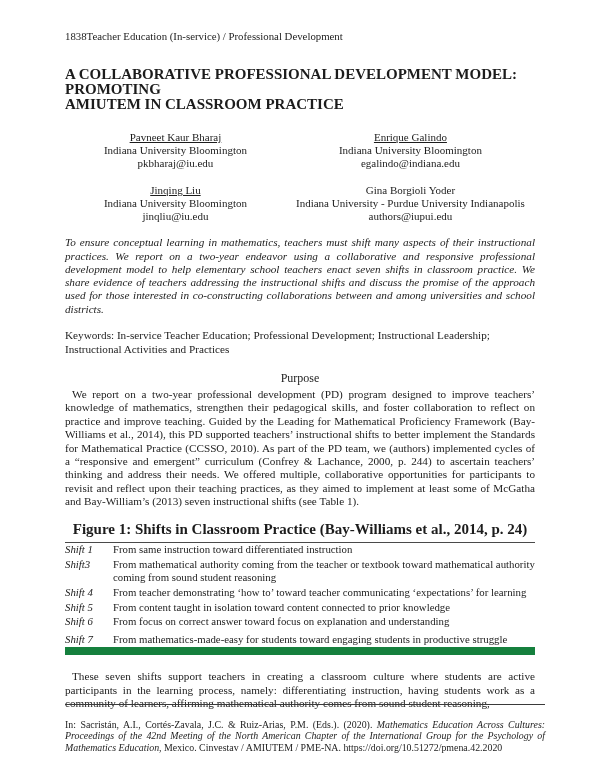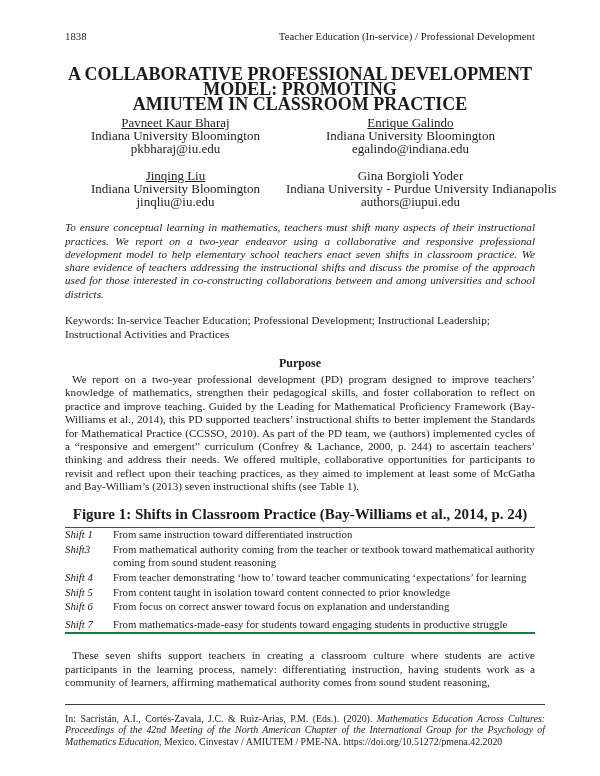--- a/index.html
+++ b/index.html
@@ -7,45 +7,45 @@
     position:relative;
     width:600px;height:776px;
     box-sizing:border-box;
     padding:30px 65px 0 65px;
     background:#ffffff;
     color:#1c1c1c;
     font-family:"Liberation Serif","DejaVu Serif",serif;
     font-size:11.2px;
     overflow:hidden;
   }
-  .hdr{display:flex;justify-content:space-between;font-size:10.8px;line-height:13px;}
-  .title{margin:24px 0 0 0;text-align:center;font-weight:bold;font-size:18px;line-height:15px;}
+  .hdr{display:flex;font-size:10.8px;line-height:13px;}
+  .title{margin:24px 0 0 0;font-weight:bold;font-size:15px;line-height:15px;}
   .authors{
     display:grid;grid-template-columns:47% 53%;
-    row-gap:13px;margin-top:4px;
-    text-align:center;font-size:13px;line-height:13.2px;
+    row-gap:13px;margin-top:19px;
+    text-align:center;font-size:11px;line-height:13.2px;
   }
   .author div{white-space:nowrap;}
   .abstract{margin:13px 0 0 0;font-style:italic;text-align:justify;line-height:13.3px;}
   .keywords{margin:13px 0 0 0;line-height:13.5px;}
-  .sec-h{margin:15px 0 0 0;text-align:center;font-weight:bold;font-size:12px;line-height:14px;}
+  .sec-h{margin:15px 0 0 0;text-align:center;font-weight:normal;font-size:12px;line-height:14px;}
   .body-par{margin:3px 0 0 0;text-align:justify;text-indent:7px;line-height:13.4px;}
   .fig-caption{margin:14px 0 0 0;text-align:center;font-weight:bold;font-size:15px;line-height:13px;}
   table.shifts{
     width:100%;margin-top:6px;border-collapse:collapse;
     font-size:10.8px;line-height:13.6px;
-    border-top:1.4px solid #4a4a4a;border-bottom:2px solid #15803d;
+    border-top:1.4px solid #4a4a4a;border-bottom:8px solid #15803d;
   }
   table.shifts td{vertical-align:top;padding:0.5px 0;}
   td.lbl{font-style:italic;width:48px;white-space:nowrap;padding-right:14px;}
   tr.gap td{padding-top:4px;}
   .closing{margin:15px 0 0 0;}
   .footer{
     position:absolute;left:65px;right:55px;top:704px;
-    border-top:1.5px solid #3a3a3a;padding-top:8px;
+    border-top:1.5px solid #3a3a3a;padding-top:14px;
     font-size:9.9px;line-height:11.4px;text-align:justify;
   }
   .footer .it{font-style:italic;}
 </style>
 </head>
 <body>
 
 <div class="page">
 
   <div class="hdr">

